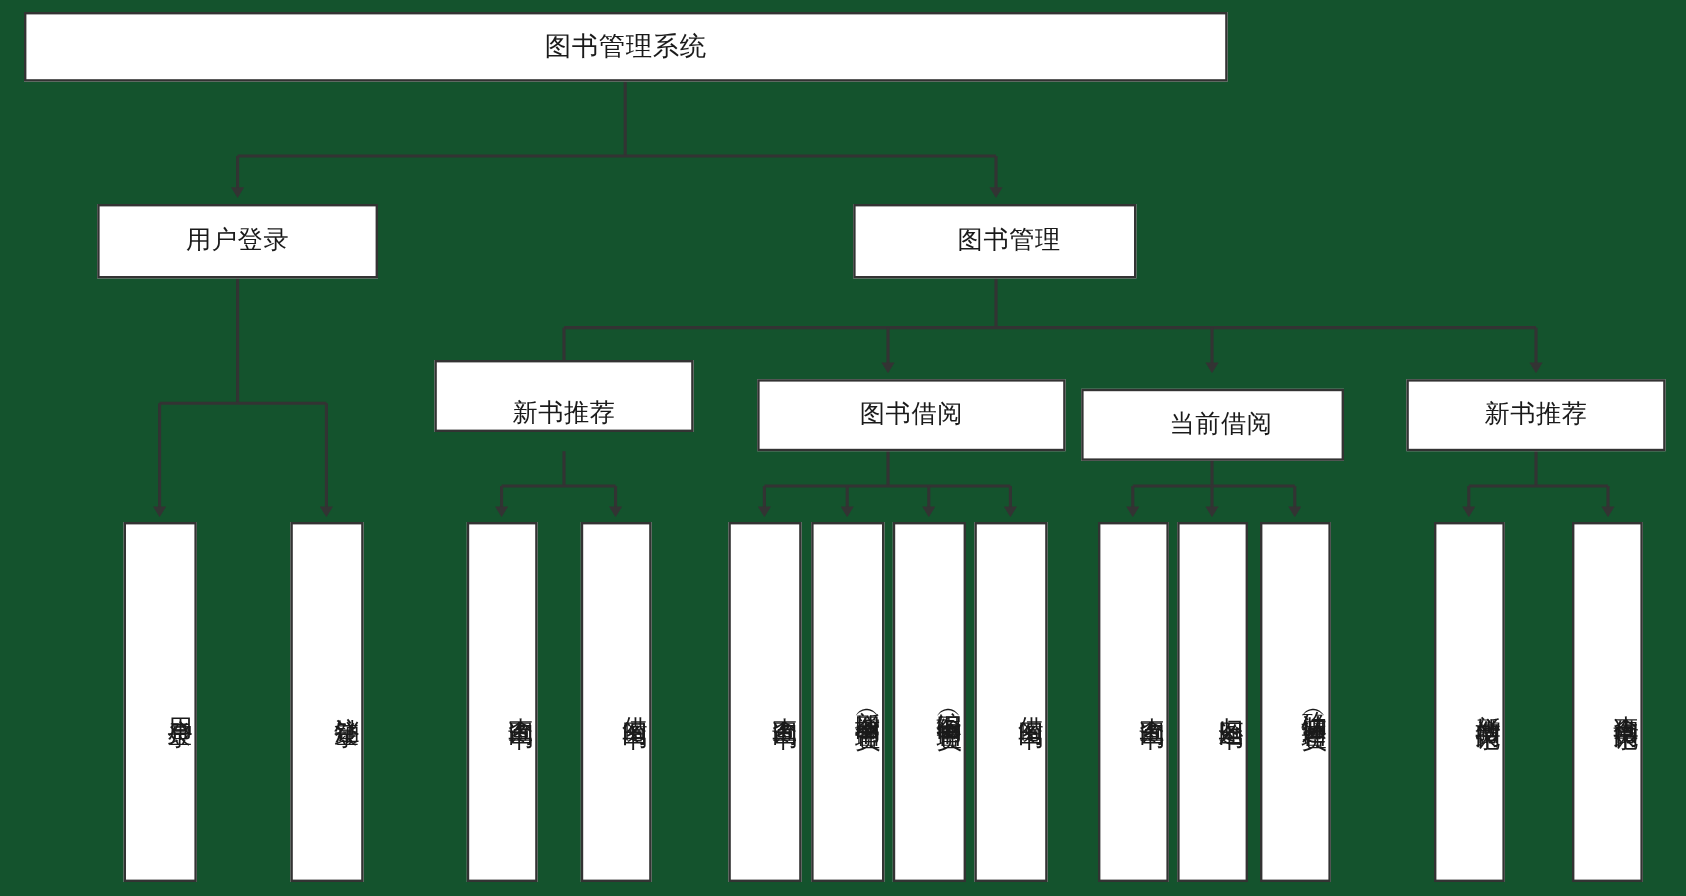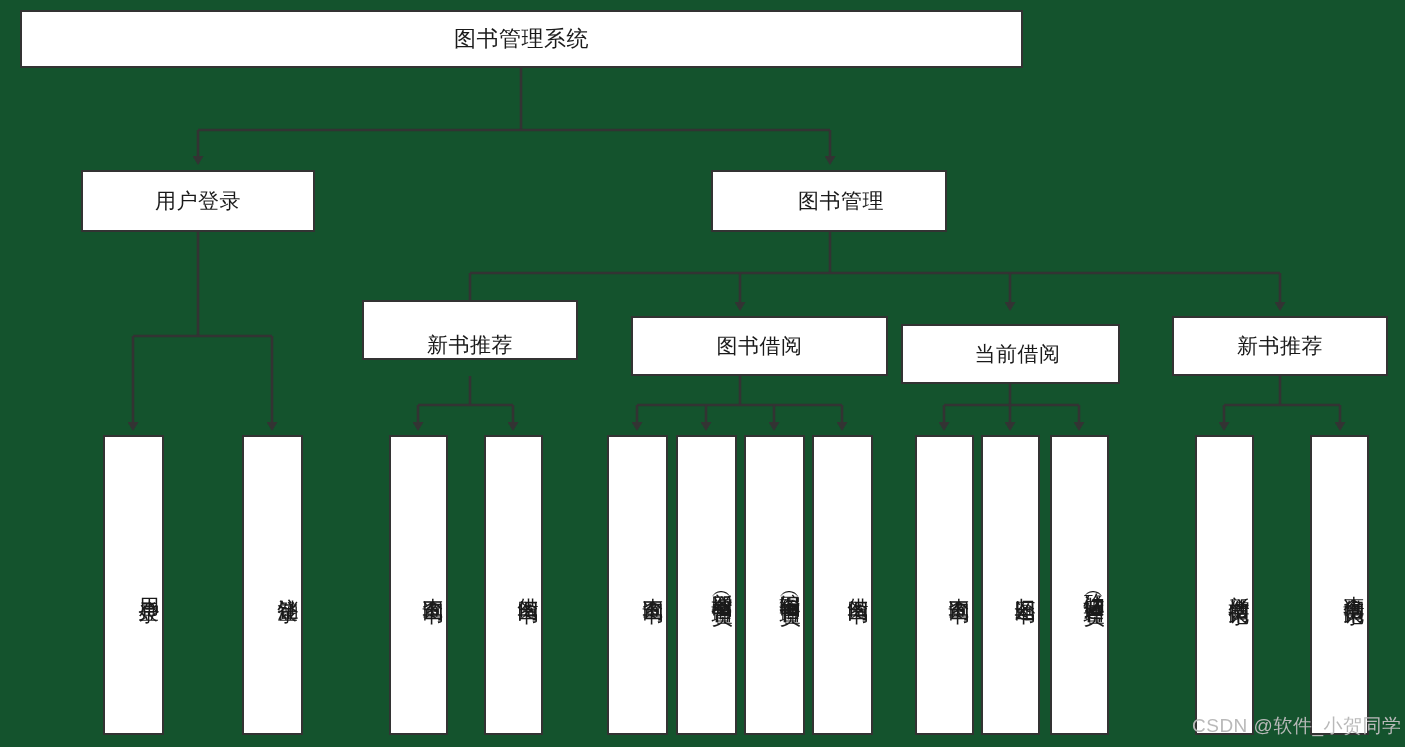--- a/index.html
+++ b/index.html
@@ -181,15 +181,14 @@
     <span>确认归还（管理员）</span>
   </div>
 
   <div class="node leaf" style="left:1195px; top:435px; width:59px; height:300px;">
     <span>新增借阅记录</span>
   </div>
   <div class="node leaf" style="left:1310px; top:435px; width:59px; height:300px;">
     <span>查询借阅记录</span>
   </div>
 
-  <div class="watermark" style="left:1192px; top:713px;">CSDN @软件_小贺同学</div>
 
 </div>
 
 </body></html>

